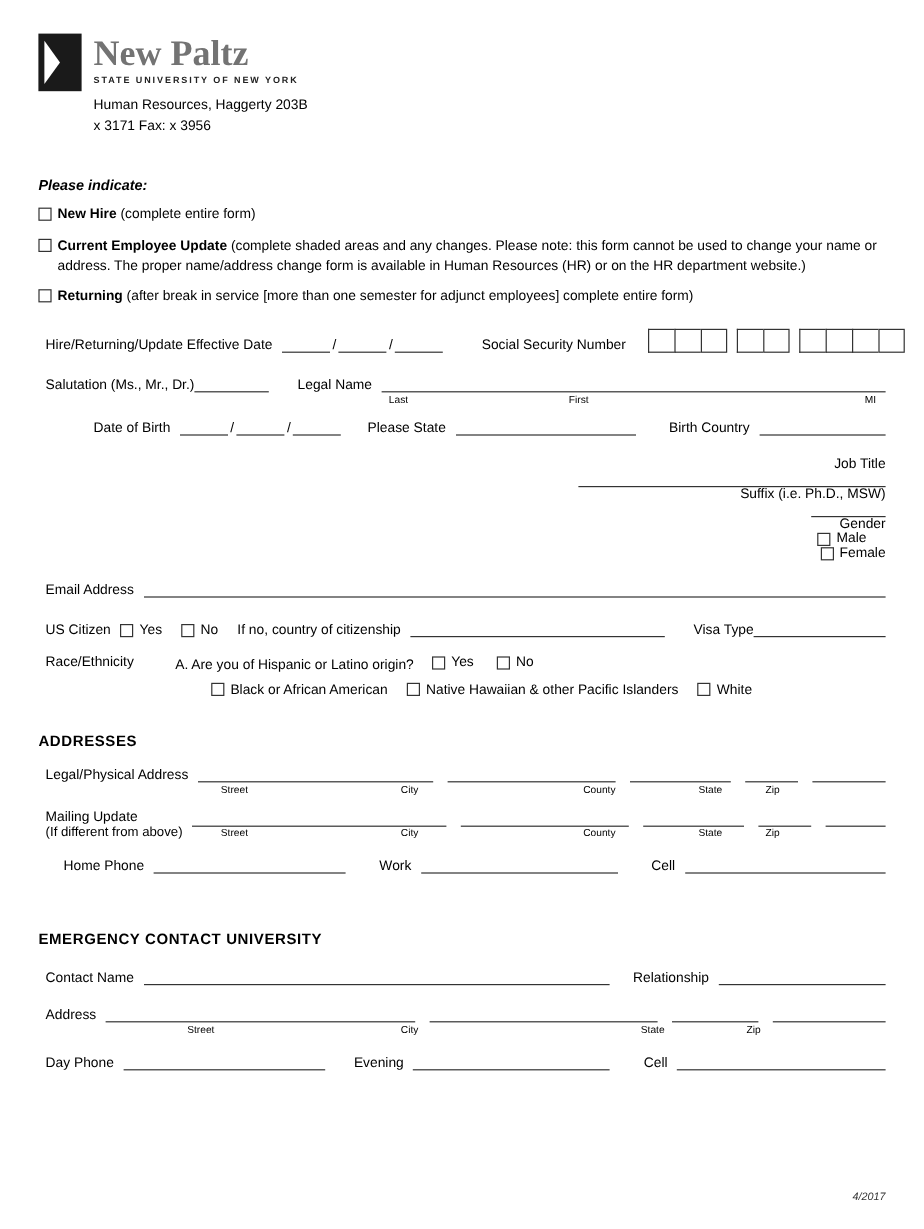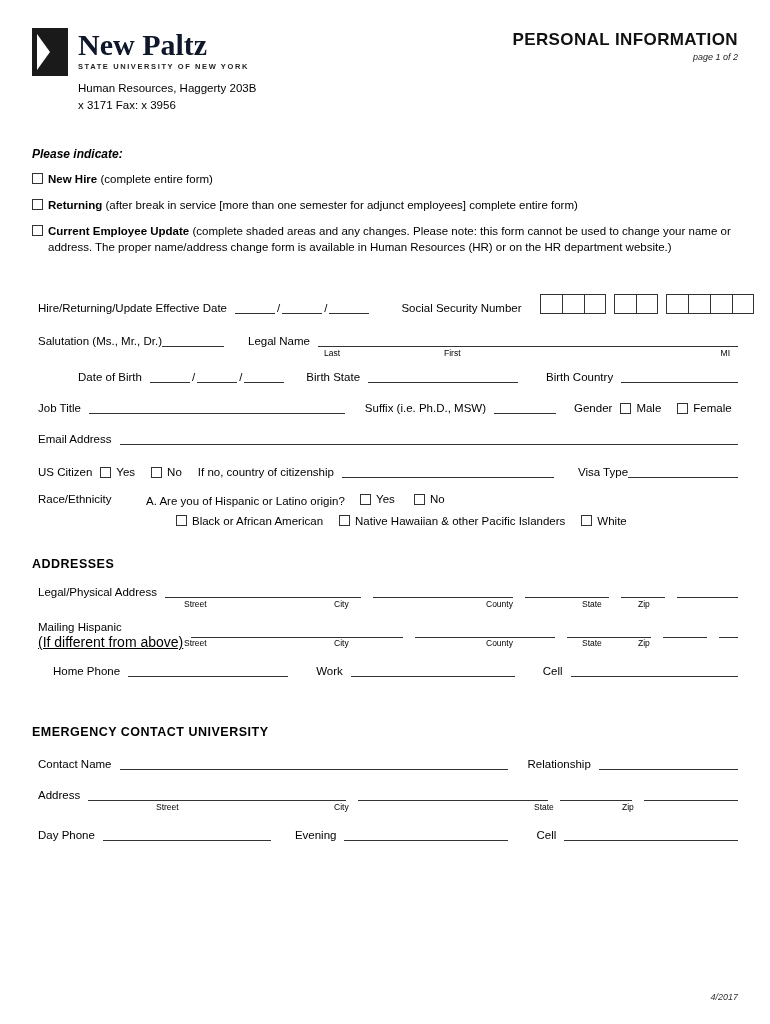--- a/index.html
+++ b/index.html
@@ -60,21 +60,21 @@
   }
   .wordmark {
     line-height: 1;
     padding-top: 2px;
   }
   .wordmark .name {
     font-family: "Liberation Serif", serif;
     font-size: 30px;
     font-weight: bold;
     letter-spacing: 0px;
-    color: #0f172a;
+    color: #737373;
   }
   .wordmark .sub {
     font-size: 7.5px;
     letter-spacing: 1.6px;
     font-weight: bold;
     color: #222;
     margin-top: 3px;
   }
   .title-block {
     text-align: right;
@@ -195,23 +195,22 @@
   .caption-line {
     display: flex;
     font-size: 8.5px;
     margin-top: 1px;
   }
   .two-line-lbl {
     display: inline-block;
     line-height: 1.2;
   }
   .two-line-lbl .sm {
-    font-size: 14px;
+    font-size: 11px;
     display: block;
-    text-decoration: underline;
   }
 
   .footer-date {
     position: absolute;
     right: 32px;
     bottom: 22px;
     font-size: 9px;
     font-style: italic;
     color: #333;
   }
@@ -223,54 +222,50 @@
   <div class="content">
 
     <div class="header">
       <div class="logo-block">
         <div class="logo-mark"></div>
         <div class="wordmark">
           <div class="name">New Paltz</div>
           <div class="sub">STATE UNIVERSITY OF NEW YORK</div>
         </div>
       </div>
-      <div class="title-block">
-        <div class="doc-title">PERSONAL INFORMATION</div>
-        <div class="doc-page">page 1 of 2</div>
-      </div>
     </div>
 
     <div class="dept">
       <div>Human Resources, Haggerty 203B</div>
       <div>x 3171  Fax: x 3956</div>
     </div>
 
     <div class="section-indicate">
       <div class="please">Please indicate:</div>
 
       <div class="opt-row">
         <span class="cb"></span>
         <span class="opt-text"><span class="opt-label-bold">New Hire</span><span> (complete entire form)</span></span>
       </div>
 
       <div class="opt-row">
         <span class="cb"></span>
-        <span class="opt-text"><span class="opt-label-bold">Returning</span><span> (after break in service [more than one semester for adjunct employees] complete entire form)</span></span>
+        <span class="opt-text" style="white-space:normal;"><span class="opt-label-bold">Current Employee Update</span><span> (complete shaded areas and any changes. Please note: this form cannot be used to change your name</span>
+        <span>or address. The proper name/address change form is available in Human Resources (HR) or on the HR department website.)</span></span>
       </div>
 
       <div class="opt-row">
         <span class="cb"></span>
-        <span class="opt-text" style="white-space:normal;"><span class="opt-label-bold">Current Employee Update</span><span> (complete shaded areas and any changes. Please note: this form cannot be used to change your name</span>
-        <span>or address. The proper name/address change form is available in Human Resources (HR) or on the HR department website.)</span></span>
+        <span class="opt-text"><span class="opt-label-bold">Returning</span><span> (after break in service [more than one semester for adjunct employees] complete entire form)</span></span>
       </div>
     </div>
 
     <div class="frm" style="margin-left:6px;">
 
-      <div class="row" style="margin-top:38px;">
+      <div class="row" style="margin-top:18px;">
         <span class="lbl">Hire/Returning/Update  Effective Date</span>
         <span class="gap"></span>
         <span class="line" style="width:40px;"></span>
         <span style="padding:0 2px;">/</span>
         <span class="line" style="width:40px;"></span>
         <span style="padding:0 2px;">/</span>
         <span class="line" style="width:40px;"></span>
 
         <span style="width:32px;" class="gap"></span>
         <span class="lbl">Social Security Number</span>
@@ -296,44 +291,44 @@
       <div class="row" style="margin-top:20px;">
         <span class="lbl">Salutation (Ms., Mr., Dr.)</span>
         <span class="line" style="width:62px;"></span>
         <span class="gap" style="width:24px;"></span>
         <span class="lbl">Legal Name</span>
         <span class="gap"></span>
         <span class="line grow"></span>
       </div>
       <div class="caps-row">
         <span style="width:286px;"></span>
-        <span style="width:120px; text-align:left;">Last</span>
+        <span style="width:150px; text-align:left;">Last</span>
         <span style="width:200px; text-align:left;">First</span>
         <span style="flex:1; text-align:right; padding-right:8px;">MI</span>
       </div>
 
       <div class="row tight" style="margin-top:12px;">
         <span class="lbl">Date of Birth</span>
         <span class="gap"></span>
         <span class="line" style="width:40px;"></span>
         <span style="padding:0 2px;">/</span>
         <span class="line" style="width:40px;"></span>
         <span style="padding:0 2px;">/</span>
         <span class="line" style="width:40px;"></span>
         <span class="gap" style="width:22px;"></span>
-        <span class="lbl">Birth State</span>
+        <span class="lbl">Please State</span>
         <span class="gap"></span>
         <span class="line" style="width:150px;"></span>
         <span class="gap" style="width:28px;"></span>
         <span class="lbl">Birth Country</span>
         <span class="gap"></span>
         <span class="line grow"></span>
       </div>
 
-      <div class="row" style="margin-top:18px;">
+      <div class="row" style="margin-top:18px;flex-direction:column;">
         <span class="lbl">Job Title</span>
         <span class="gap"></span>
         <span class="line" style="width:256px;"></span>
         <span class="gap" style="width:20px;"></span>
         <span class="lbl">Suffix (i.e. Ph.D., MSW)</span>
         <span class="gap"></span>
         <span class="line" style="width:62px;"></span>
         <span class="gap" style="width:18px;"></span>
         <span class="lbl">Gender</span>
         <span class="gap"></span>
@@ -426,21 +421,21 @@
         <span style="width:146px;"></span>
         <span style="width:150px;">Street</span>
         <span style="width:152px;">City</span>
         <span style="width:96px;">County</span>
         <span style="width:56px;">State</span>
         <span style="flex:1;">Zip</span>
       </div>
 
       <div class="row" style="margin-top:12px;">
         <span class="lbl two-line-lbl">
-          <span>Mailing Hispanic</span>
+          <span>Mailing Update</span>
           <span class="sm">(If different from above)</span>
         </span>
         <span class="gap"></span>
         <span class="line" style="width:212px; margin-bottom:13px;"></span>
         <span class="gap" style="width:12px;"></span>
         <span class="line" style="width:140px; margin-bottom:13px;"></span>
         <span class="gap" style="width:12px;"></span>
         <span class="line" style="width:84px; margin-bottom:13px;"></span>
         <span class="gap" style="width:12px;"></span>
         <span class="line" style="width:44px; margin-bottom:13px;"></span>

